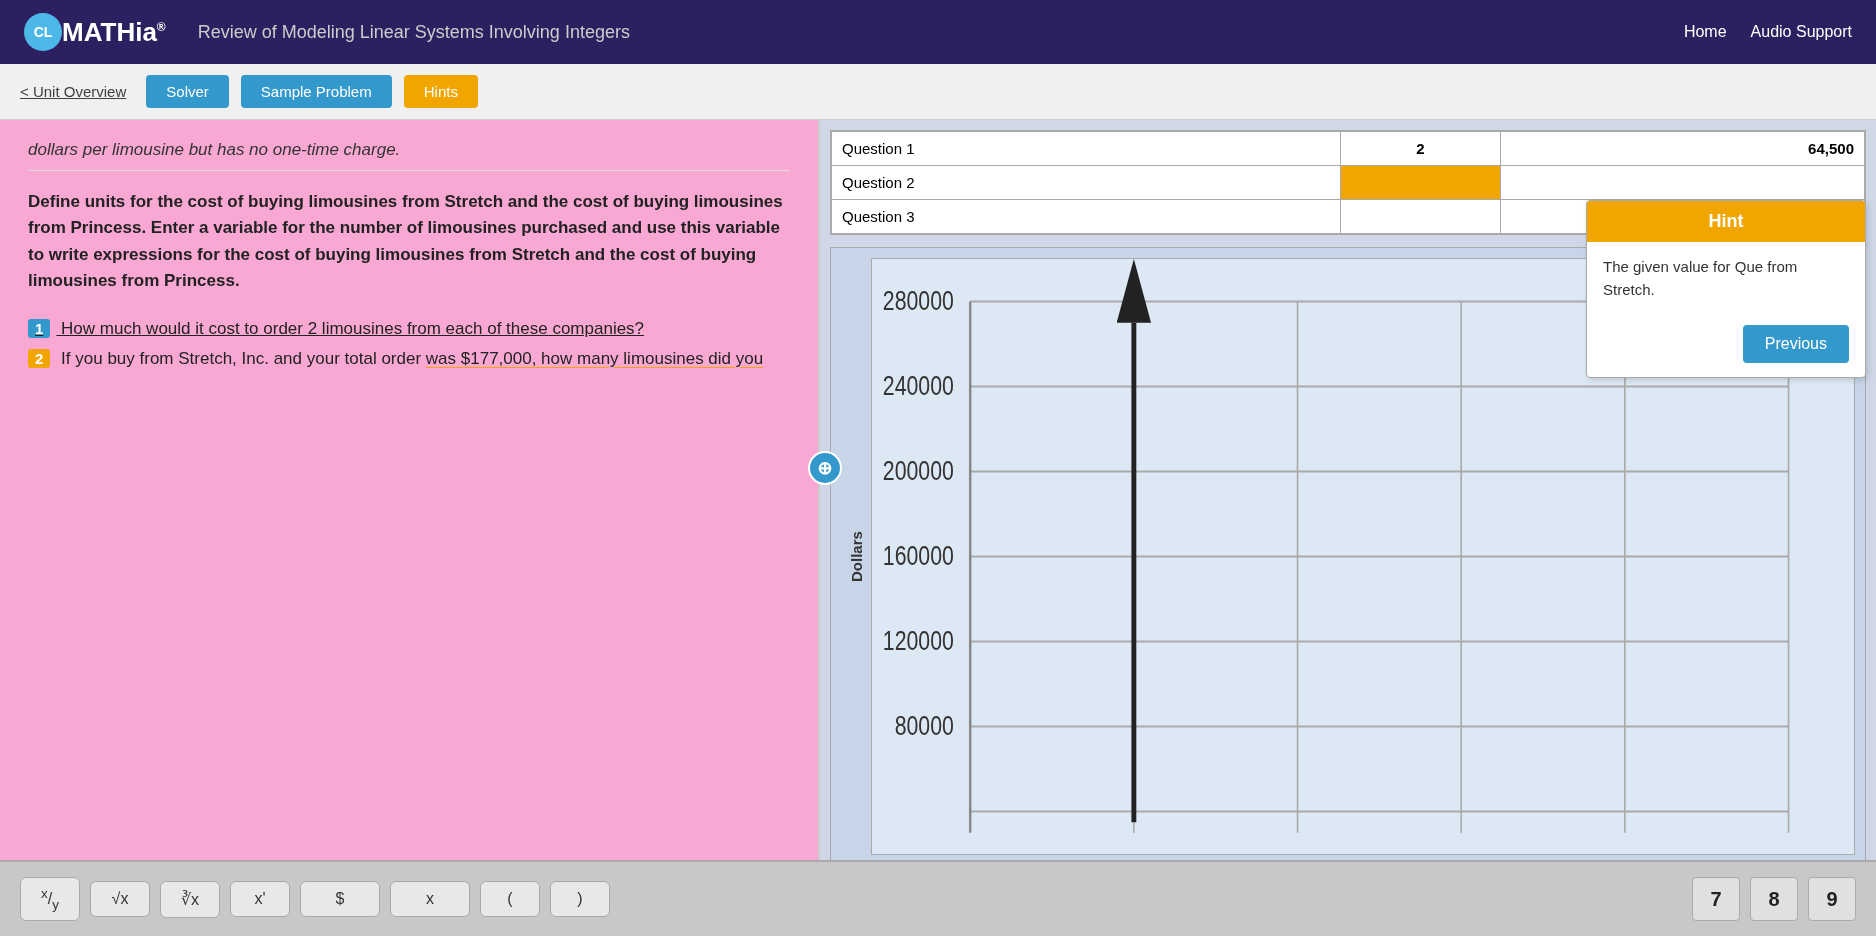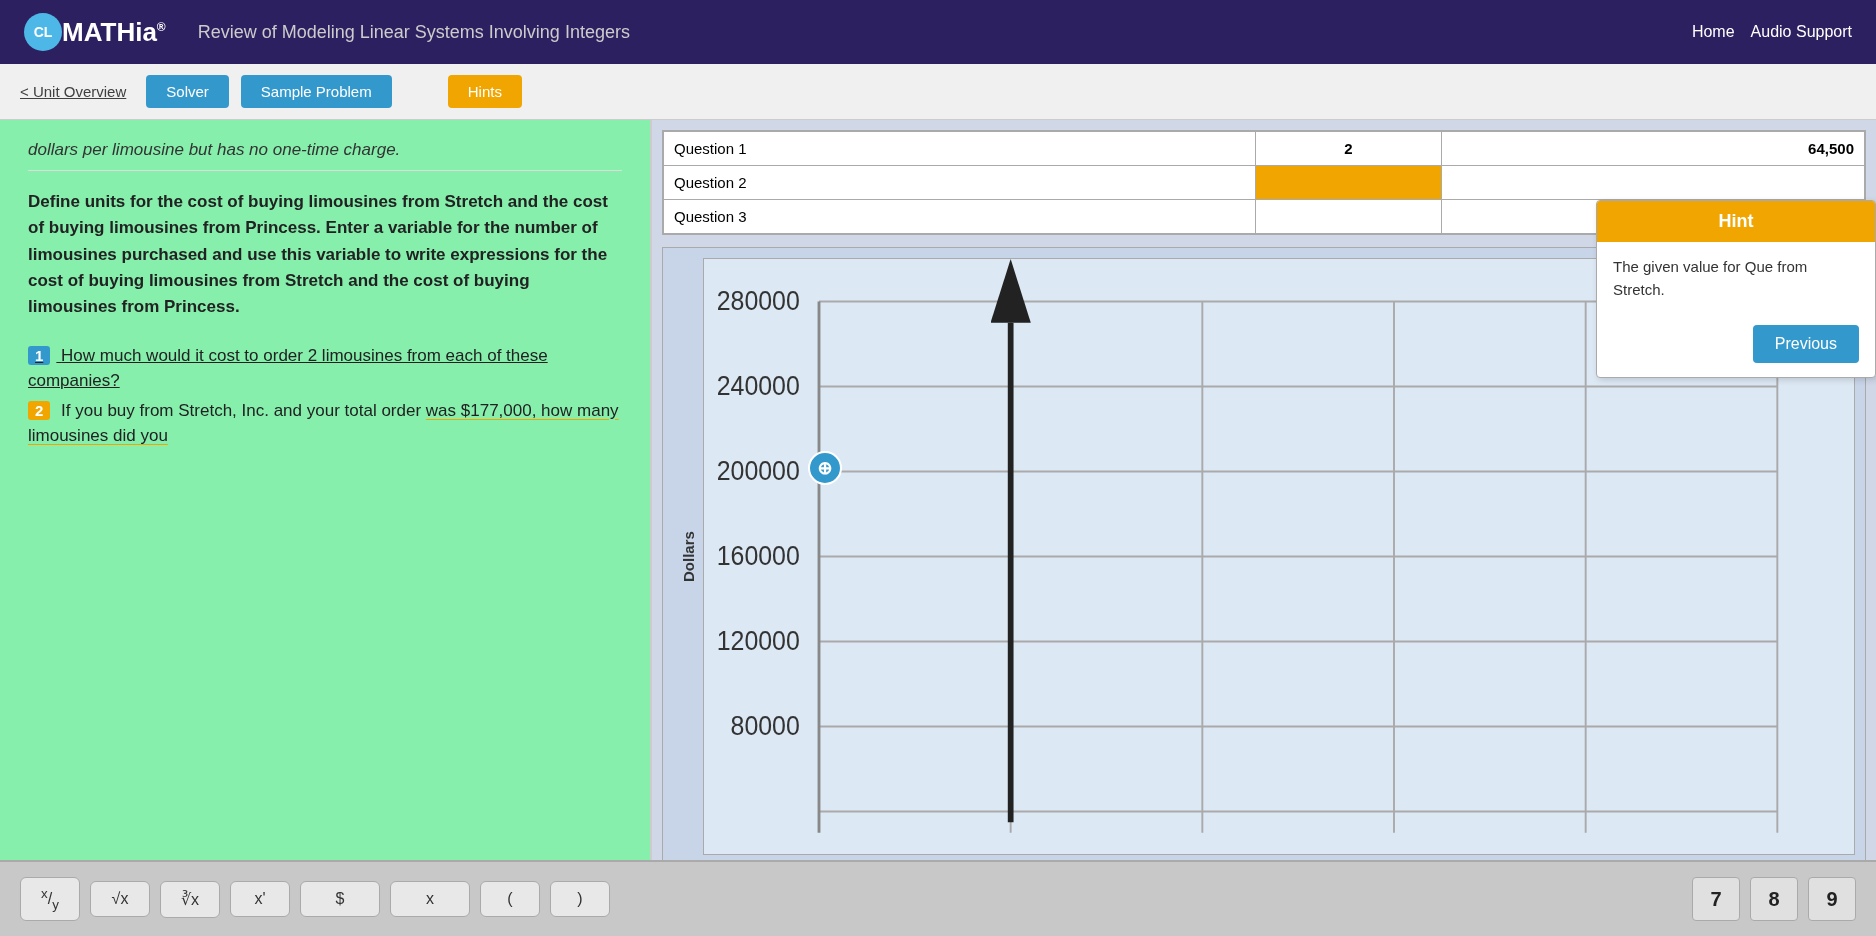--- a/index.html
+++ b/index.html
@@ -49,21 +49,21 @@
     }
     .nav-title {
       font-size: 18px;
       color: #ccc;
       margin-left: 32px;
       font-weight: normal;
     }
     .nav-right {
       margin-left: auto;
       display: flex;
-      gap: 16px;
+      gap: 24px;
     }
     .nav-link {
       color: white;
       font-size: 16px;
       cursor: pointer;
       text-decoration: none;
     }
 
     
     .secondary-toolbar {
@@ -101,35 +101,34 @@
       cursor: pointer;
     }
     .btn-hints {
       background: #f0a500;
       color: white;
       border: none;
       padding: 8px 20px;
       border-radius: 4px;
       font-size: 15px;
       cursor: pointer;
-      margin-left: 44px;
     }
 
     
     .main-content {
       display: flex;
       width: 100%;
       height: calc(936px - 64px - 56px - 60px);
       overflow: hidden;
     }
 
     
     .left-panel {
-      width: 652px;
-      background: #86efac;
+      width: 820px;
+      background: #f9a8d4;
       padding: 20px 28px;
       overflow-y: auto;
       border-right: 2px solid #ccc;
     }
 
     .partial-text {
       font-size: 17px;
       color: #333;
       margin-bottom: 18px;
       font-style: italic;
@@ -258,21 +257,21 @@
 
     
     .graph-svg {
       width: 100%;
       height: 100%;
     }
 
     
     .hint-panel {
       position: absolute;
-      right: 0;
+      right: 10px;
       top: 80px;
       width: 280px;
       background: white;
       border: 1px solid #aaa;
       border-radius: 4px;
       overflow: hidden;
       box-shadow: 2px 2px 6px rgba(0,0,0,0.15);
     }
     .hint-header {
       background: #f0a500;

